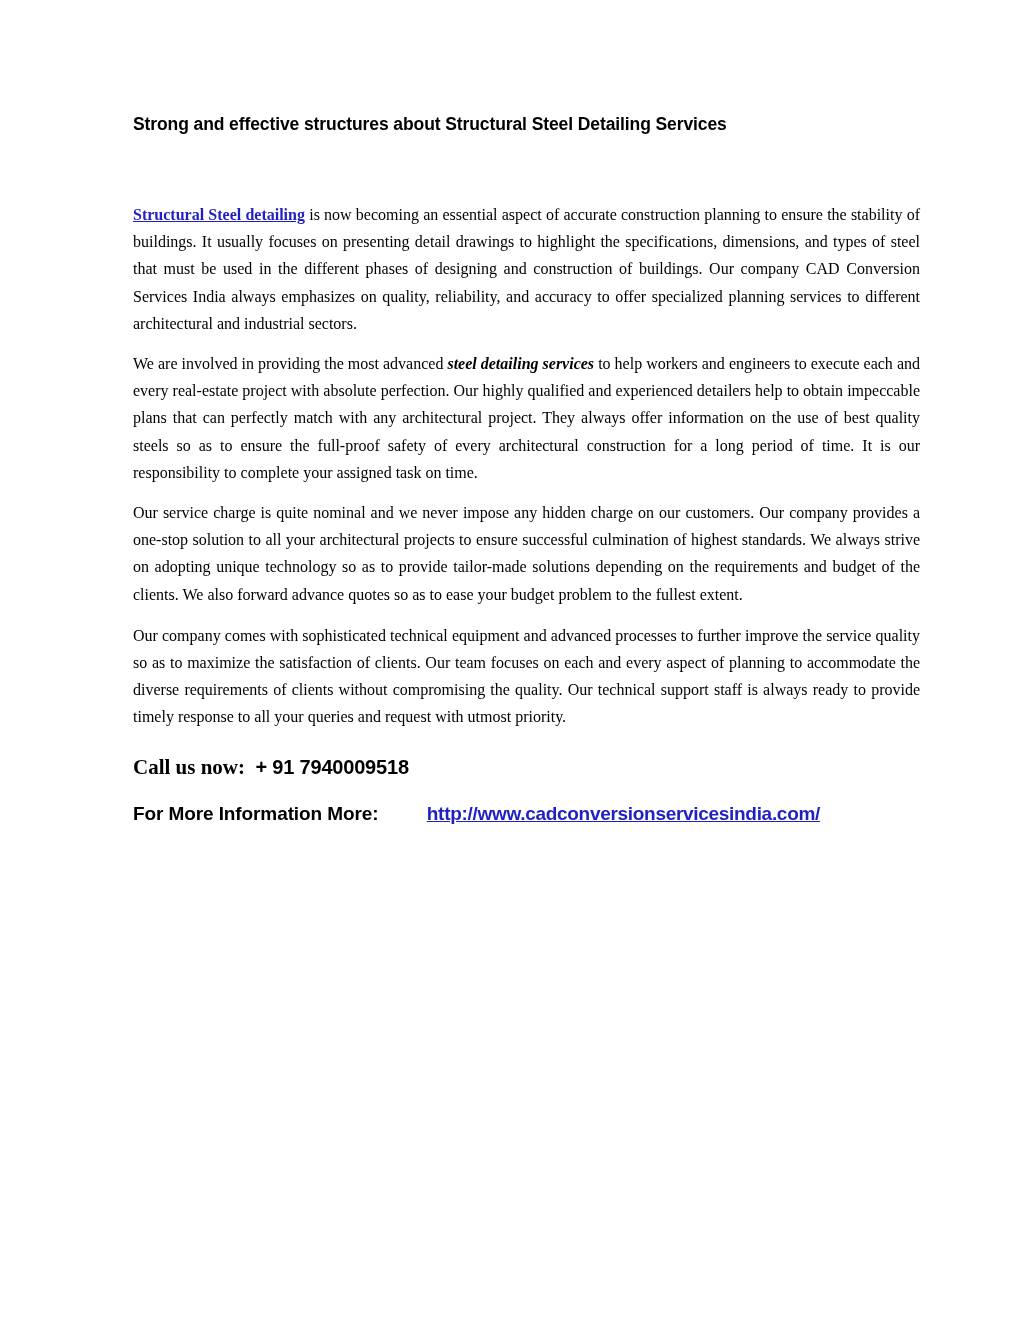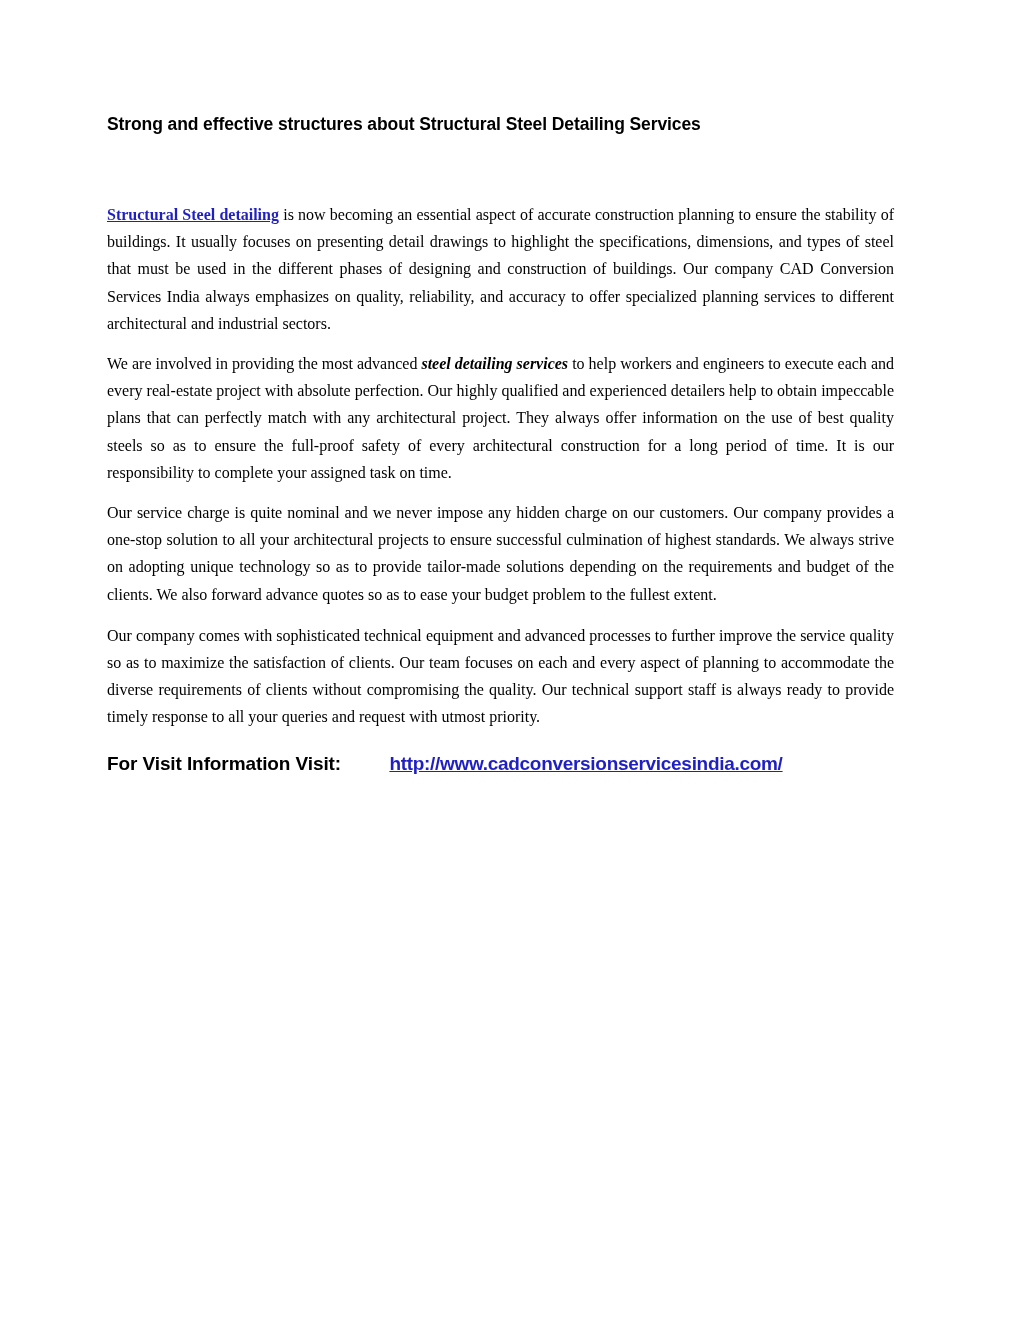--- a/index.html
+++ b/index.html
@@ -20,21 +20,21 @@
     position: absolute;
     left: 0;
     top: 0;
     width: 1024px;
     height: 1325px;
     background: #ffffff;
   }
 
   .content {
     position: absolute;
-    left: 107px;
+    left: 133px;
     top: 112px;
     width: 787px;
   }
 
   
   .doc-title {
     font-family: "Liberation Sans", "DejaVu Sans", sans-serif;
     font-weight: bold;
     font-size: 17.5px;
     line-height: 24px;
@@ -121,17 +121,18 @@
     <h1 class="doc-title">Strong and effective structures about Structural Steel Detailing Services</h1>
 
     <p class="para para-1"><a class="link-inline" href="#">Structural Steel detailing</a><span> is now becoming an essential aspect of accurate construction planning to ensure the stability of buildings. It usually focuses on presenting detail drawings to highlight the specifications, dimensions, and types of steel that must be used in the different phases of designing and construction of buildings. Our company CAD Conversion Services India always emphasizes on quality, reliability, and accuracy to offer specialized planning services to different architectural and industrial sectors.</span></p>
 
     <p class="para para-2"><span>We are involved in providing the most advanced </span><span class="bold-italic">steel detailing services</span><span> to help workers and engineers to execute each and every real-estate project with absolute perfection. Our highly qualified and experienced detailers help to obtain impeccable plans that can perfectly match with any architectural project. They always offer information on the use of best quality steels so as to ensure the full-proof safety of every architectural construction for a long period of time.  It is our responsibility to complete your assigned task on time.</span></p>
 
     <p class="para para-3">Our service charge is quite nominal and we never impose any hidden charge on our customers. Our company provides a one-stop solution to all your architectural projects to ensure successful culmination of highest standards. We always strive on adopting unique technology so as to provide tailor-made solutions depending on the requirements and budget of the clients. We also forward advance quotes so as to ease your budget problem to the fullest extent.</p>
 
     <p class="para para-4"> Our company comes with sophisticated technical equipment and advanced processes to further improve the service quality so as to maximize the satisfaction of clients. Our team focuses on each and every aspect of planning to accommodate the diverse requirements of clients without compromising the quality. Our technical support staff is always ready to provide timely response to all your queries and request with utmost priority.</p>
 
+    <p class="call-line"><span>Call us now:  </span><span class="phone">+ 91 7940009518</span></p>
 
-    <p class="visit-line"><span>For Visit Information Visit:  </span><a class="url" href="#">http://www.cadconversionservicesindia.com/</a></p>
+    <p class="visit-line"><span>For More Information More:  </span><a class="url" href="#">http://www.cadconversionservicesindia.com/</a></p>
 
   </div>
 </div>
 
 </body></html>

